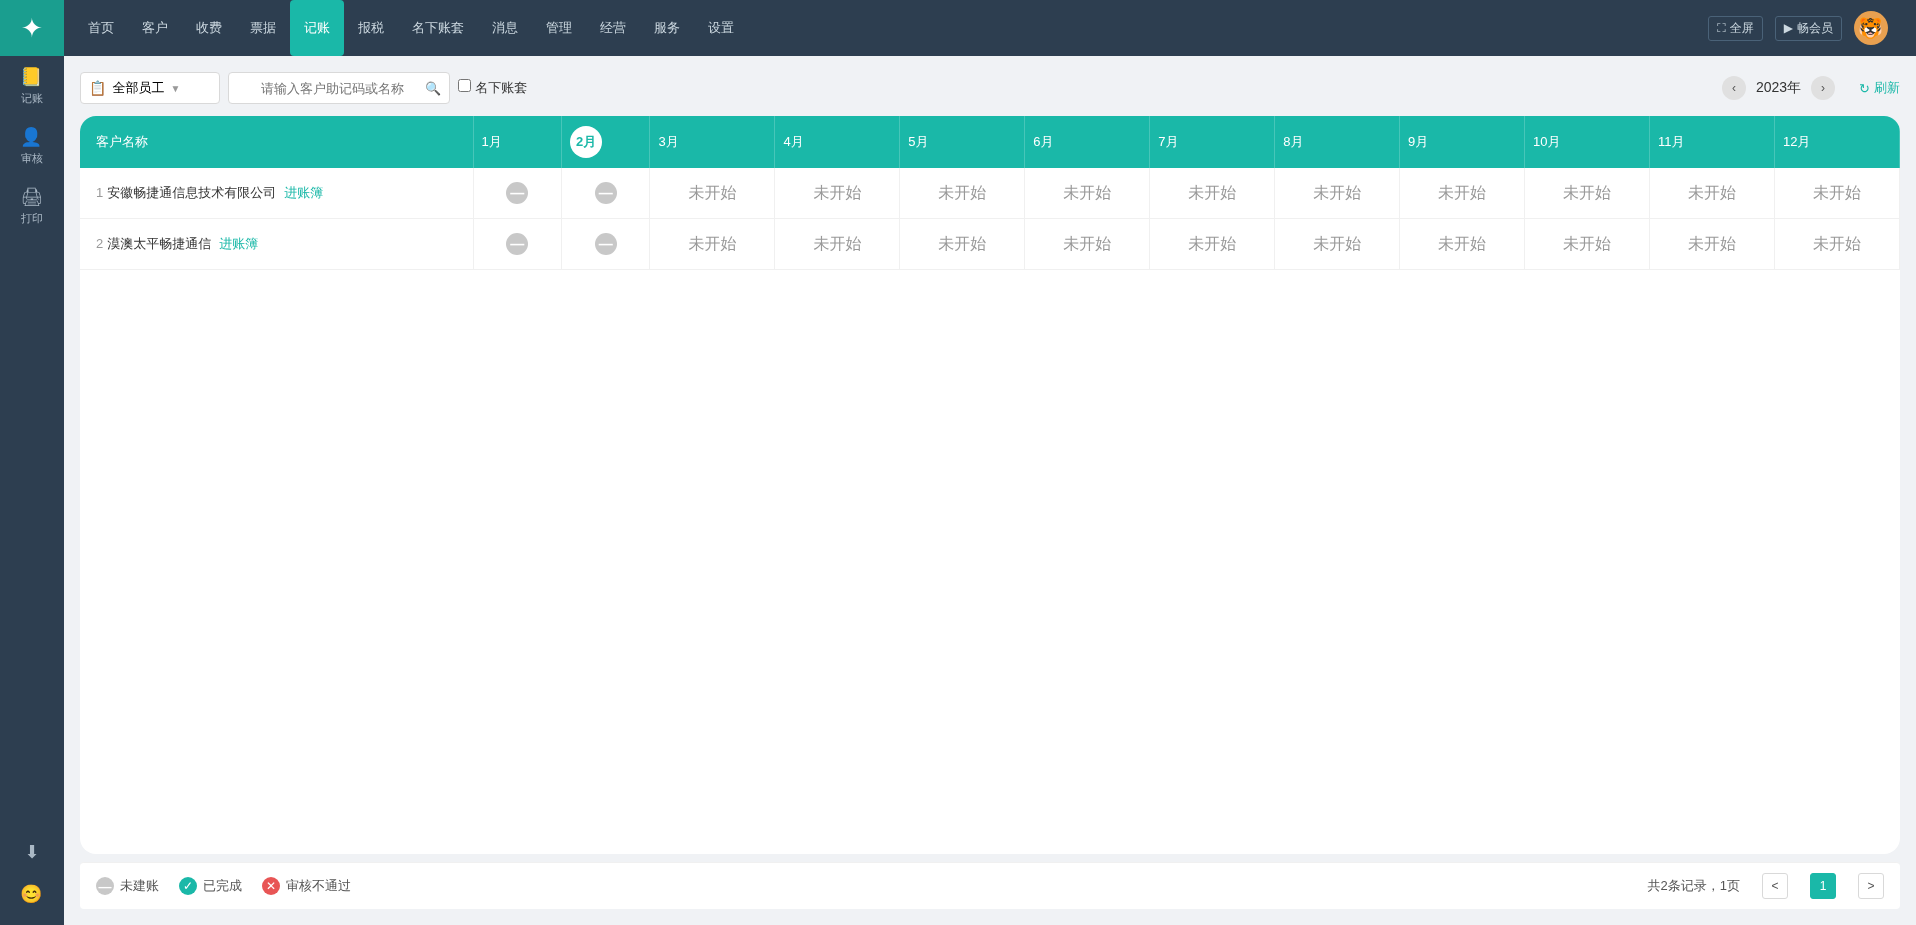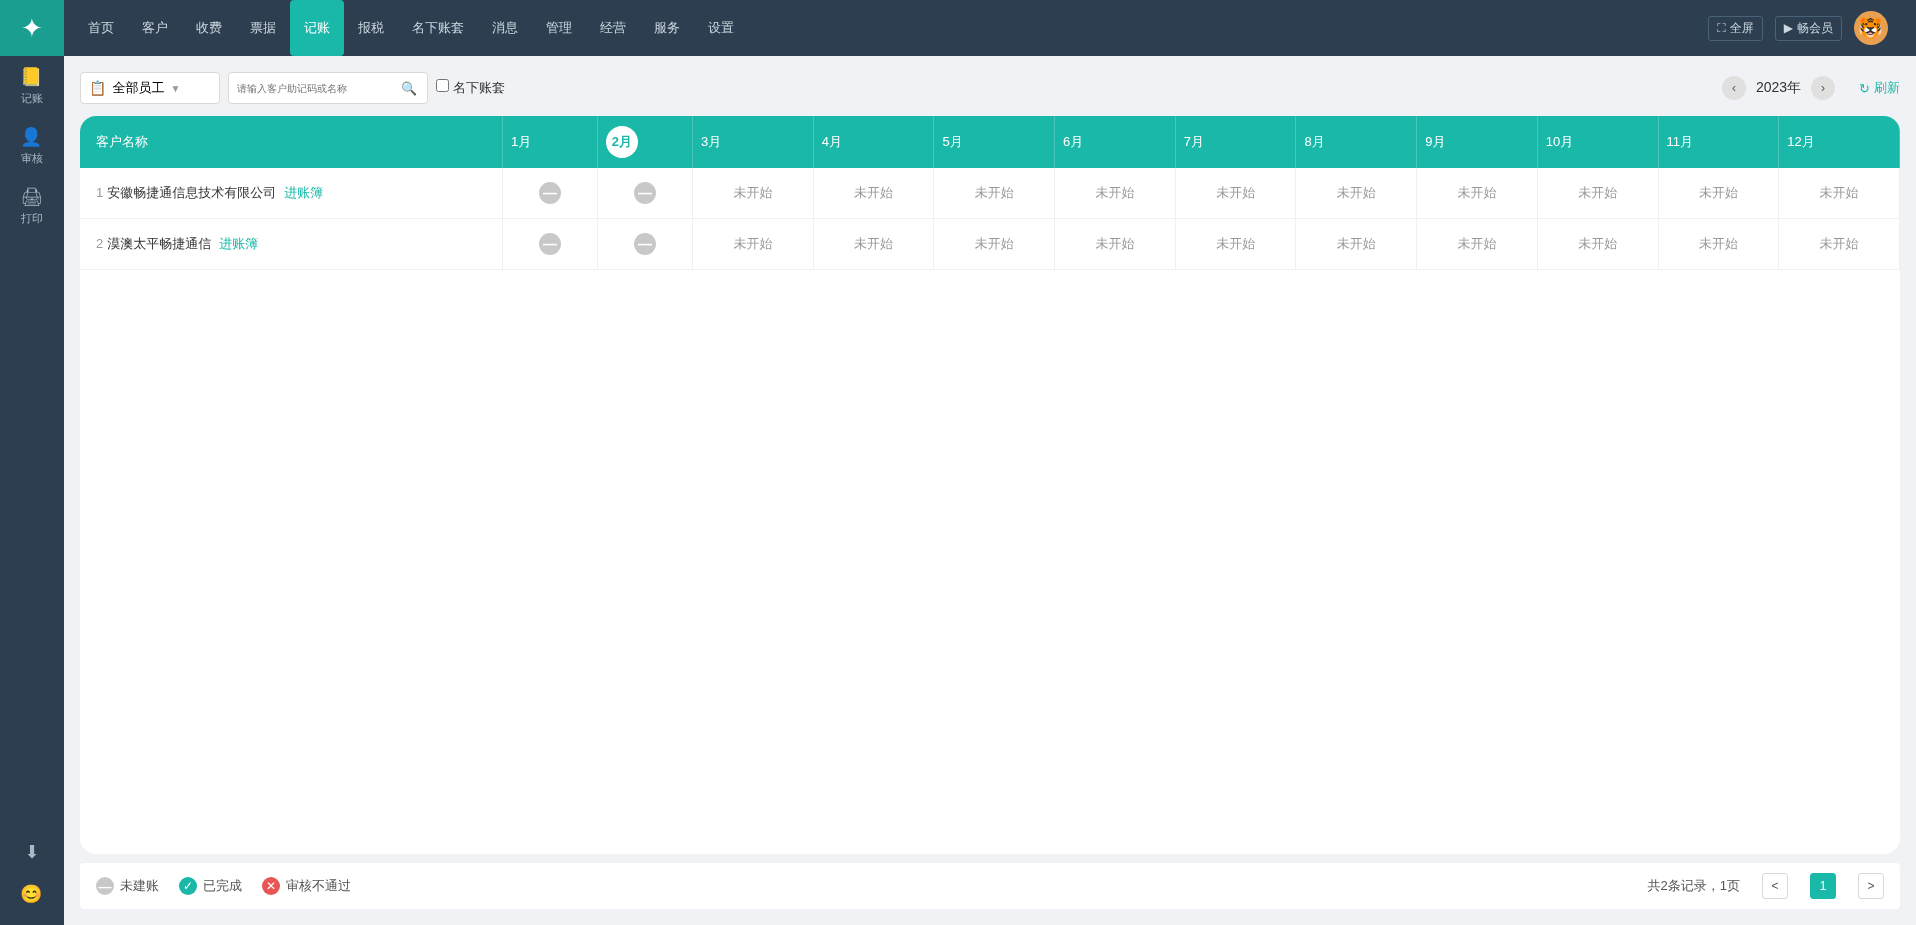--- a/index.html
+++ b/index.html
@@ -151,23 +151,24 @@
       border-radius: 4px;
       background: #fff;
       height: 32px;
       padding: 0 8px;
       gap: 4px;
       min-width: 200px;
     }
     .search-input-wrapper input {
       border: none;
       outline: none;
-      font-size: 10px;
+      font-size: 13px;
       background: transparent;
       width: 160px;
+      margin-left: 24px;
     }
     .search-icon { color: #999; cursor: pointer; }
     .checkbox-label {
       display: flex;
       align-items: flex-start;
       gap: 4px;
       font-size: 13px;
       color: #333;
       cursor: pointer;
     }
@@ -274,21 +275,21 @@
       width: 22px;
       height: 22px;
       background: #c8c8c8;
       border-radius: 50%;
       align-items: center;
       justify-content: center;
       color: #fff;
       font-size: 14px;
       font-weight: bold;
     }
-    .not-started { color: #999; font-size: 13px; }
+    .not-started { color: #999; font-size: 16px; }
 
     
     .footer {
       display: flex;
       align-items: center;
       padding: 10px 16px;
       background: #fff;
       border-top: 1px solid #f0f0f0;
       margin-top: 8px;
       border-radius: 4px;

